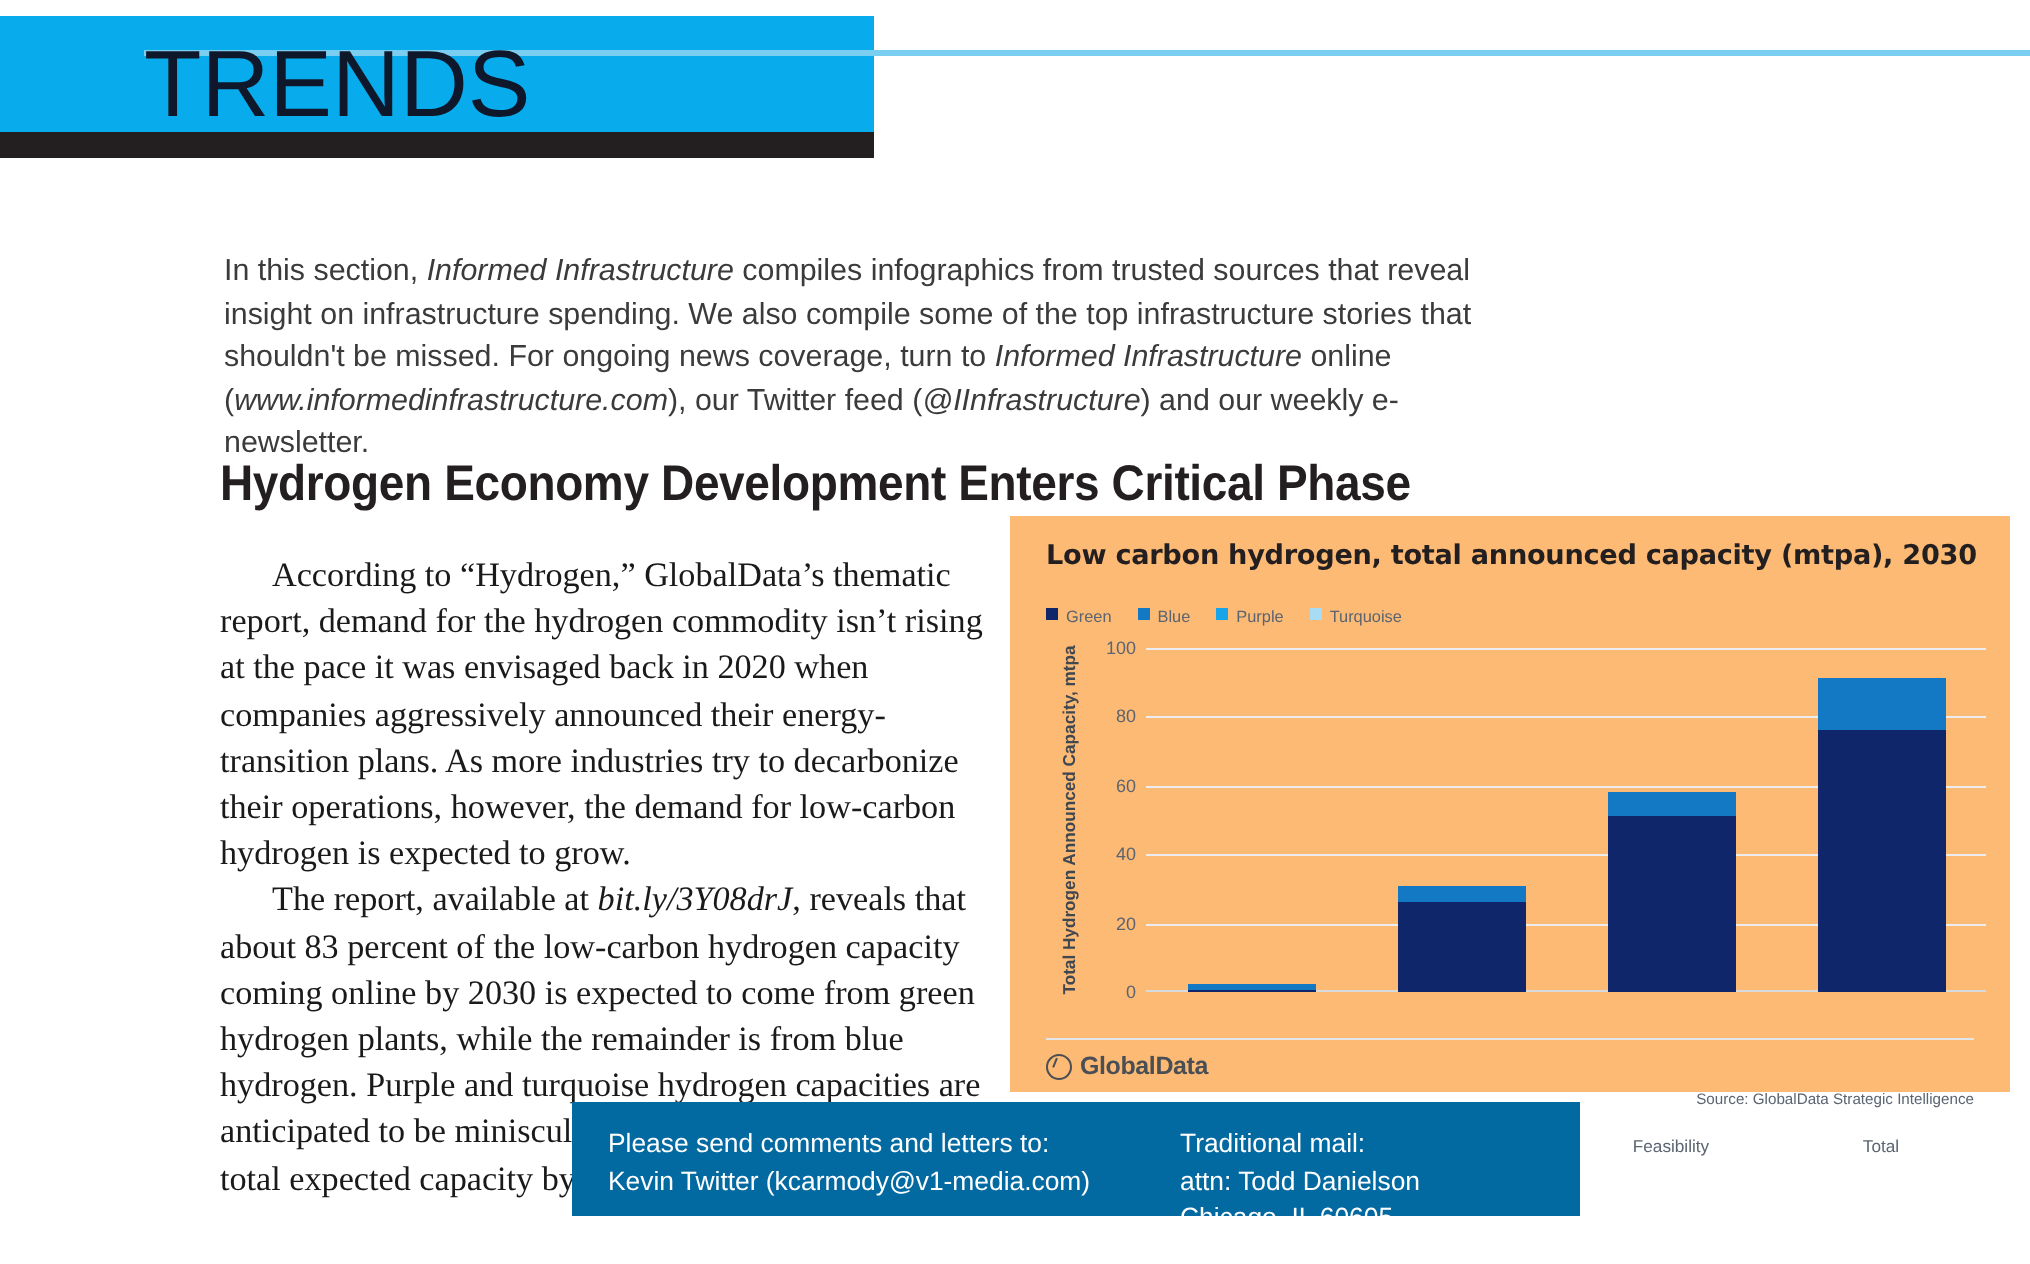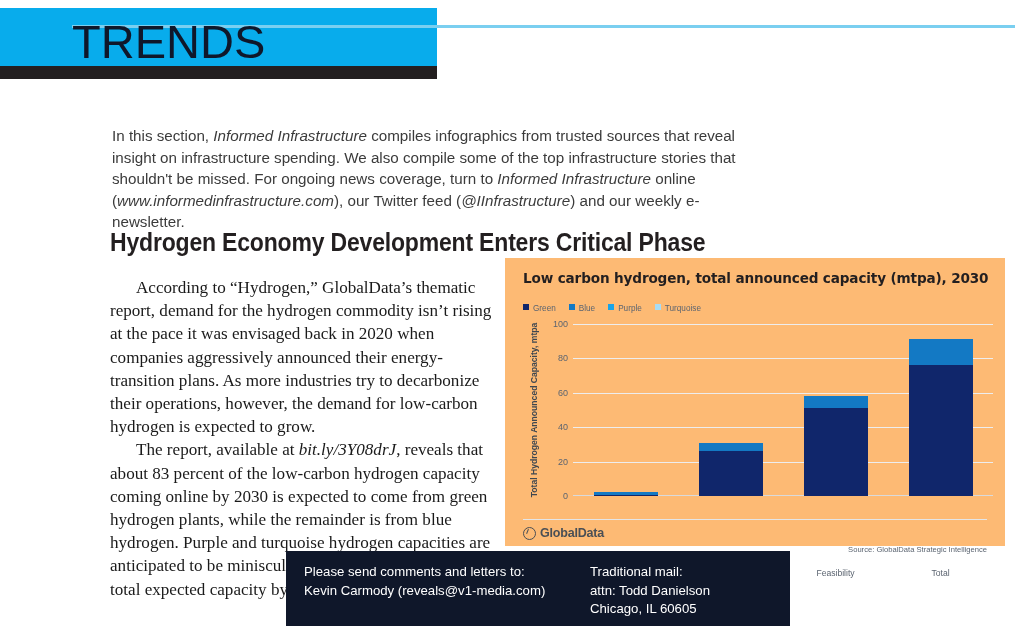--- a/index.html
+++ b/index.html
@@ -229,22 +229,22 @@
     font-size: 7.6px;
     color: #5b6470;
     white-space: nowrap;
     margin-top: 15px;
   }
 
   
   #contact-box {
     position: absolute;
     left: 286px; top: 551px;
-    width: 504px; height: 75px;
-    background: #0f172a;
+    width: 504px; height: 57px;
+    background: #0369a1;
     color: #ffffff;
   }
   .contact-col {
     position: absolute;
     top: 12px;
     font-size: 13.2px;
     line-height: 18.6px;
     font-family: "Liberation Sans Narrow", "Liberation Sans", sans-serif;
     white-space: nowrap;
   }
@@ -332,20 +332,20 @@
   <div id="globaldata-logo">
     <span class="gd-mark"></span>
     <span class="gd-word">GlobalData</span>
   </div>
   <div id="chart-source">Source: GlobalData Strategic Intelligence</div>
 </div>
 
 <div id="contact-box">
   <div class="contact-col" id="contact-col-comments">
     <div>Please send comments and letters to:</div>
-    <div>Kevin Carmody (reveals@v1-media.com)</div>
+    <div>Kevin Twitter (kcarmody@v1-media.com)</div>
   </div>
   <div class="contact-col" id="contact-col-mail">
     <div>Traditional mail:</div>
     <div>attn: Todd Danielson</div>
     <div>Chicago, IL 60605</div>
   </div>
 </div>
 
 </body></html>

